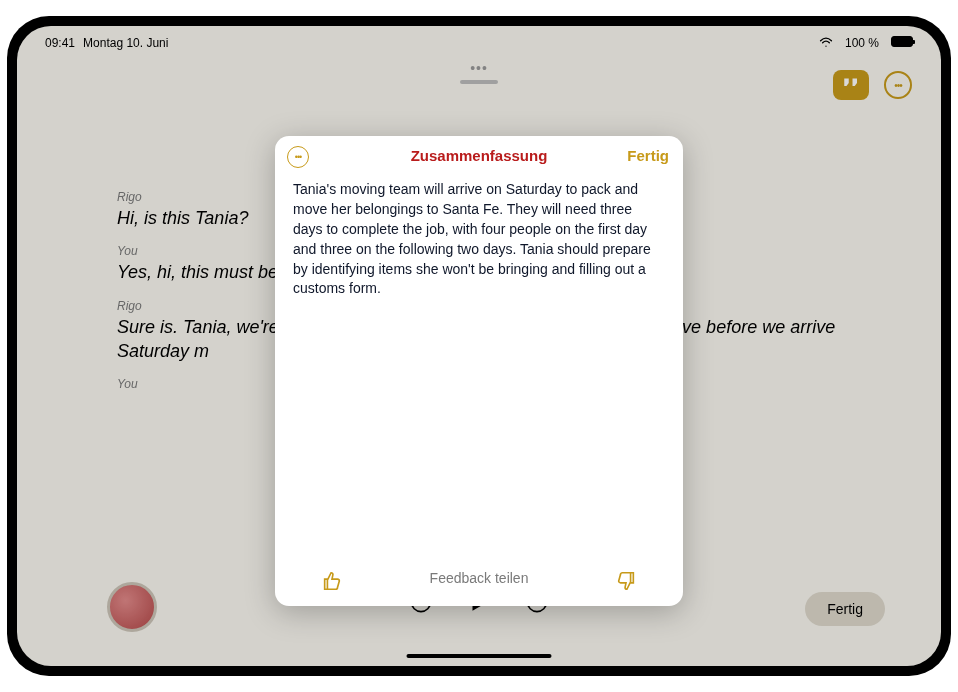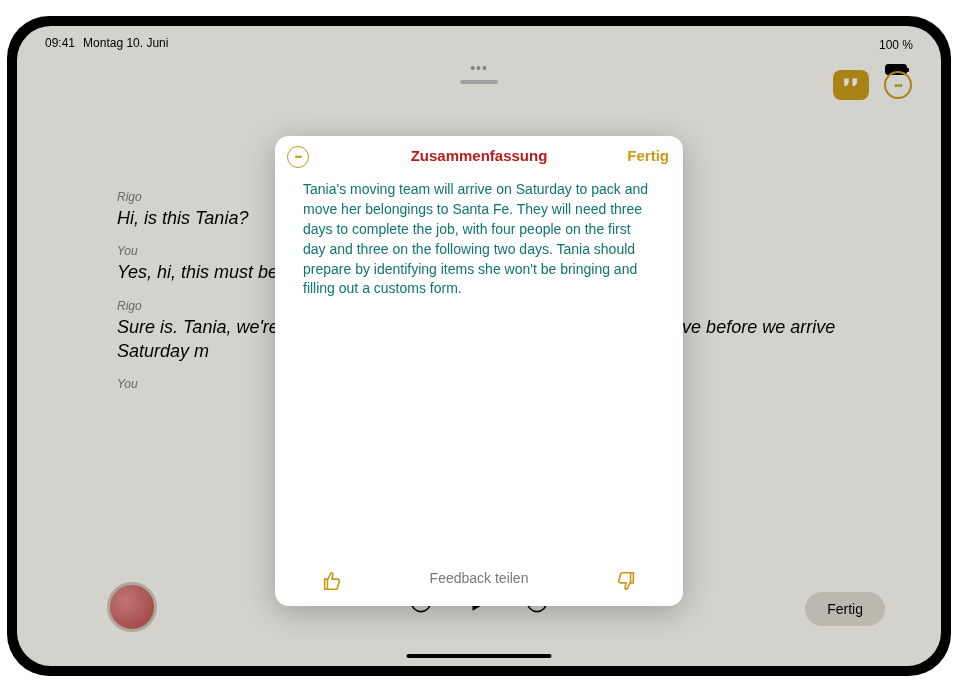--- a/index.html
+++ b/index.html
@@ -55,24 +55,22 @@
       z-index: 2;
     }
     .status-left {
       display: flex;
       gap: 8px;
       font-weight: 500;
     }
     .status-right {
       margin-left: auto;
       display: flex;
-      align-items: center;
       gap: 12px;
       font-weight: 500;
-      flex-direction: column;
     }
     .wifi-icon {
       width: 14px;
       height: 10px;
     }
     .battery-icon {
       width: 22px;
       height: 11px;
       border: 1px solid #000;
       border-radius: 3px;
@@ -283,24 +281,24 @@
     .modal-done {
       position: absolute;
       right: 14px;
       top: 11px;
       color: #c79a1a;
       font-size: 15px;
       font-weight: 600;
       cursor: pointer;
     }
     .modal-body {
-      padding: 10px 28px 8px;
+      padding: 10px 18px 8px;
       font-size: 14px;
       line-height: 1.42;
-      color: #0f766e;
+      color: #0f172a;
       flex: 1;
     }
     .modal-footer {
       display: flex;
       justify-content: space-between;
       padding: 12px 46px 14px;
       font-size: 14px;
       color: #7a7a7a;
     }
     .thumb {

